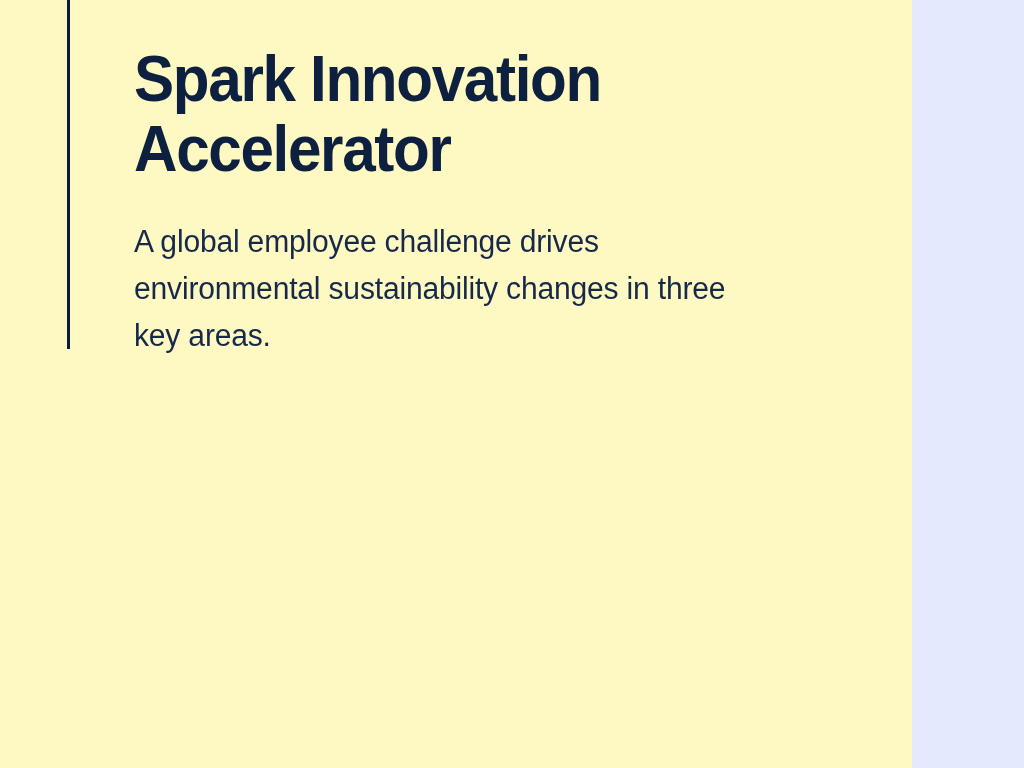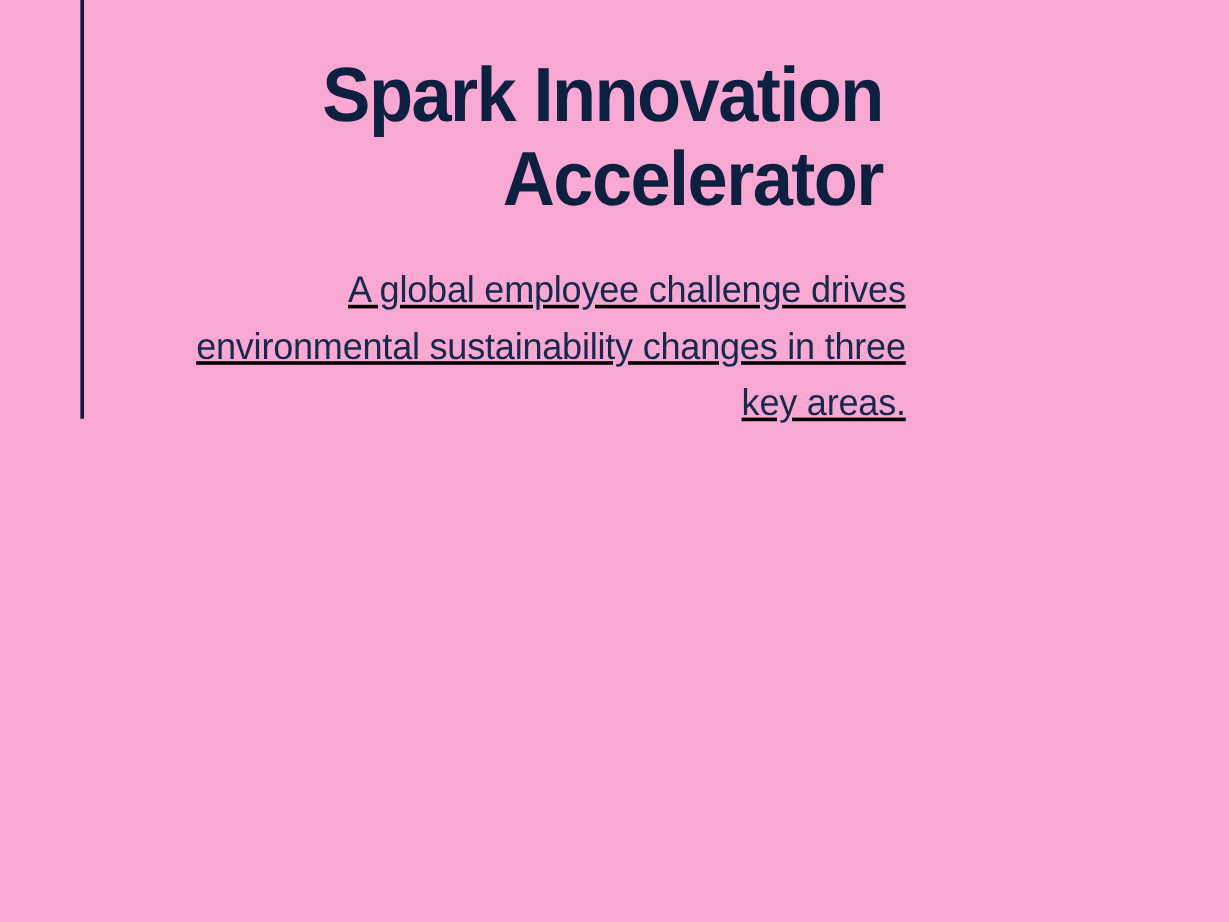--- a/index.html
+++ b/index.html
@@ -12,25 +12,24 @@
     width: 1024px;
     height: 768px;
     overflow: hidden;
     background: #e4eafd;
     font-family: "Liberation Sans", sans-serif;
     -webkit-font-smoothing: antialiased;
   }
 
   .slide {
     position: relative;
-    width: 1024px;
+    width: 912px;
     height: 768px;
-    background: #f9a8d4;
+    background: #fef9c3;
     box-sizing: border-box;
-    text-align: right;
   }
 
   
   .accent-rule {
     position: absolute;
     left: 67px;
     top: 0;
     width: 3px;
     height: 349px;
     background: #0a1d3d;
@@ -61,21 +60,20 @@
     transform: scaleX(0.94);
     transform-origin: left top;
     white-space: pre-line;
   }
 
   .subtitle-block {
     position: absolute;
     left: 0;
     top: 218px;
     width: 640px;
-    text-decoration: underline;
   }
 
   .subtitle {
     margin: 0;
     font-family: "Liberation Sans", sans-serif;
     font-size: 31px;
     line-height: 47px;
     font-weight: 400;
     letter-spacing: -0.2px;
     color: #16294a;

